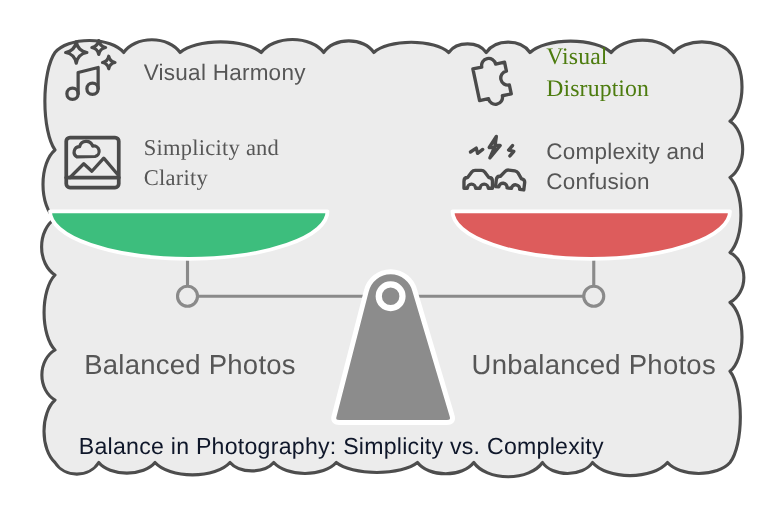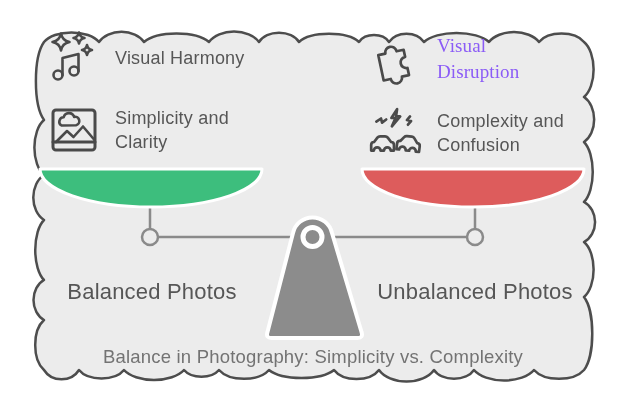--- a/index.html
+++ b/index.html
@@ -4,25 +4,25 @@
 <style>
   html,body{margin:0;padding:0;background:#ffffff;}
   .canvas{position:relative;width:626px;height:406px;background:#ffffff;overflow:hidden;
           font-family:"Liberation Sans",sans-serif;}
   .bg{position:absolute;left:0;top:0;width:626px;height:410px;}
   .row{position:absolute;display:flex;align-items:center;gap:13px;}
   .icon{flex:0 0 auto;display:block;}
   .icon *{fill:none;stroke:#4a4a4a;stroke-width:2.6;stroke-linecap:round;stroke-linejoin:round;}
   .icon .thick{stroke-width:3;}
   .label{font-size:18px;line-height:24px;color:#565656;letter-spacing:.2px;}
-  .label.serif{font-family:"Liberation Serif",serif;font-size:19px;line-height:26px;color:#8b5cf6;letter-spacing:.1px;}
+  .label.serif{font-family:"Liberation Serif",serif;font-size:19px;line-height:26px;color:#4d7c0f;letter-spacing:.1px;}
   .w160{width:170px;} .w135{width:138px;} .w110{width:112px;}
   .pan-label{position:absolute;width:220px;text-align:center;font-size:22px;color:#565656;letter-spacing:.2px;}
-  .title{position:absolute;left:63px;top:346px;width:500px;text-align:center;
-         font-size:18.5px;color:#737373;letter-spacing:.2px;}
+  .title{position:absolute;left:63px;top:346px;width:500px;
+         font-size:18.5px;color:#0f172a;letter-spacing:.2px;}
 </style>
 </head>
 <body>
 
 <div class="canvas">
 
   <svg class="bg" viewBox="0 0 626 410">
 
     <path stroke-width="2.5" stroke-linejoin="round" d="M44,42
          a30,16 0 0 1 55,0 a25,18 0 0 1 45,0 a36,15 0 0 1 65,0 a28,19 0 0 1 50,0
@@ -56,21 +56,21 @@
       <path d="M15,3.5 Q16.3,10.7 23.5,12 Q16.3,13.3 15,20.5 Q13.7,13.3 6.5,12 Q13.7,10.7 15,3.5 Z"></path>
       <path d="M33,2.5 Q33.9,7.1 38.5,8 Q33.9,8.9 33,13.5 Q32.1,8.9 27.5,8 Q32.1,7.1 33,2.5 Z"></path>
       <path d="M41,15 Q41.8,19.2 46,20 Q41.8,20.8 41,25 Q40.2,20.8 36,20 Q40.2,19.2 41,15 Z"></path>
       <circle cx="12" cy="45" r="4.5"></circle>
       <circle cx="28" cy="41" r="4.5"></circle>
       <path d="M16.5,45 V28 L32.5,24 V41"></path>
     </svg>
     <div class="label w160">Visual Harmony</div>
   </div>
 
-  <div class="row" style="left:46px;top:102px;">
+  <div class="row" style="left:46px;top:102px;font-family:Liberation Serif, serif;">
     <svg class="icon" width="56" height="56" viewBox="0 0 56 56">
       <rect class="thick" x="7" y="8" width="42" height="40" rx="3"></rect>
       <path class="thick" d="M7,40 H49"></path>
       <path d="M10,40 L21,29 L27.5,35 L37,24.5 L48.5,38"></path>
       <path d="M15.5,23.5 a4.4,4.4 0 0 1 2.2,-8.2 a5.4,5.4 0 0 1 10.4,-0.4 a4.2,4.2 0 0 1 1.9,8.3 z"></path>
     </svg>
     <div class="label w135">Simplicity and Clarity</div>
   </div>
 
   <div class="row" style="left:366px;top:30px;">

